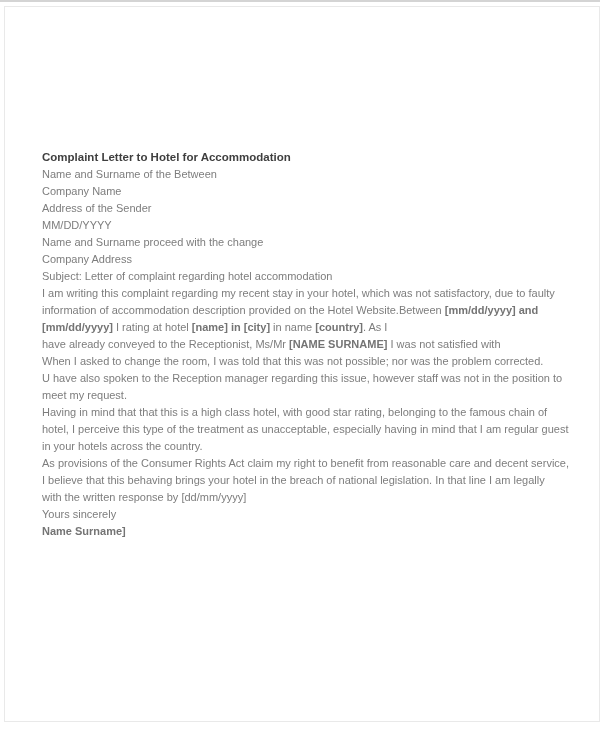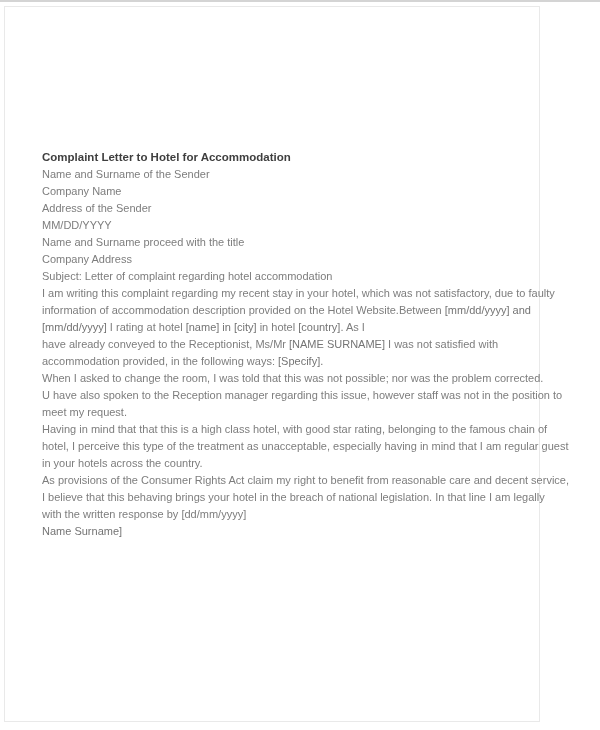--- a/index.html
+++ b/index.html
@@ -14,66 +14,66 @@
   }
   .top-line {
     position: absolute;
     left: 0; top: 0;
     width: 100%; height: 2px;
     background: var(--top-line-color, #d4d4d4);
   }
   .doc-frame {
     position: absolute;
     left: 4px; top: 6px;
-    width: 536px; height: 716px;
+    width: 596px; height: 716px;
     border: 1px solid var(--frame-border, #e9e9e9);
     background: var(--page-bg, #ffffff);
   }
   .letter {
     position: absolute;
     left: 37px; top: 142px;
     width: 540px;
     font-size: 11px;
     line-height: 17px;
     color: var(--body-color, #7d7d7d);
   }
   .line { white-space: nowrap; }
   .title-line {
     font-weight: bold;
     color: var(--title-color, #3f3f3f);
     font-size: 11.5px;
   }
-  .b { font-weight: normal; color: var(--bold-color, #747474); }
+  .b { font-weight: bold; color: var(--bold-color, #747474); }
 </style>
 </head>
 <body>
 
 <div class="top-line"></div>
 
 <div class="doc-frame">
   <div class="letter">
     <div class="line title-line">Complaint Letter to Hotel for Accommodation</div>
     <div>
-        <div class="line"><span>Name and Surname of the Sender</span></div>
+        <div class="line"><span>Name and Surname of the Between</span></div>
         <div class="line"><span>Company Name</span></div>
         <div class="line"><span>Address of the Sender</span></div>
         <div class="line"><span>MM/DD/YYYY</span></div>
-        <div class="line"><span>Name and Surname proceed with the title</span></div>
+        <div class="line"><span>Name and Surname proceed with the change</span></div>
         <div class="line"><span>Company Address</span></div>
         <div class="line"><span>Subject: Letter of complaint regarding hotel accommodation</span></div>
         <div class="line"><span>I am writing this complaint regarding my recent stay in your hotel, which was not satisfactory, due to faulty</span></div>
         <div class="line"><span>information of accommodation description provided on the Hotel Website.Between </span><span class="b">[mm/dd/yyyy] and</span></div>
-        <div class="line"><span class="b">[mm/dd/yyyy]</span><span> I rating at hotel </span><span class="b">[name] in [city]</span><span> in hotel </span><span class="b">[country]</span><span>. As I</span></div>
+        <div class="line"><span class="b">[mm/dd/yyyy]</span><span> I rating at hotel </span><span class="b">[name] in [city]</span><span> in name </span><span class="b">[country]</span><span>. As I</span></div>
         <div class="line"><span>have already conveyed to the Receptionist, Ms/Mr </span><span class="b">[NAME SURNAME]</span><span> I was not satisfied with</span></div>
-        <div class="line"><span>accommodation provided, in the following ways: </span><span class="b">[Specify].</span></div>
         <div class="line"><span>When I asked to change the room, I was told that this was not possible; nor was the problem corrected.</span></div>
         <div class="line"><span>U have also spoken to the Reception manager regarding this issue, however staff was not in the position to</span></div>
         <div class="line"><span>meet my request.</span></div>
         <div class="line"><span>Having in mind that that this is a high class hotel, with good star rating, belonging to the famous chain of</span></div>
         <div class="line"><span>hotel, I perceive this type of the treatment as unacceptable, especially having in mind that I am regular guest</span></div>
         <div class="line"><span>in your hotels across the country.</span></div>
         <div class="line"><span>As provisions of the Consumer Rights Act claim my right to benefit from reasonable care and decent service,</span></div>
         <div class="line"><span>I believe that this behaving brings your hotel in the breach of national legislation. In that line I am legally</span></div>
         <div class="line"><span>with the written response by [dd/mm/yyyy]</span></div>
+        <div class="line"><span>Yours sincerely</span></div>
         <div class="line"><span class="b">Name Surname]</span></div>
       </div>
   </div>
 </div>
 
 </body></html>

